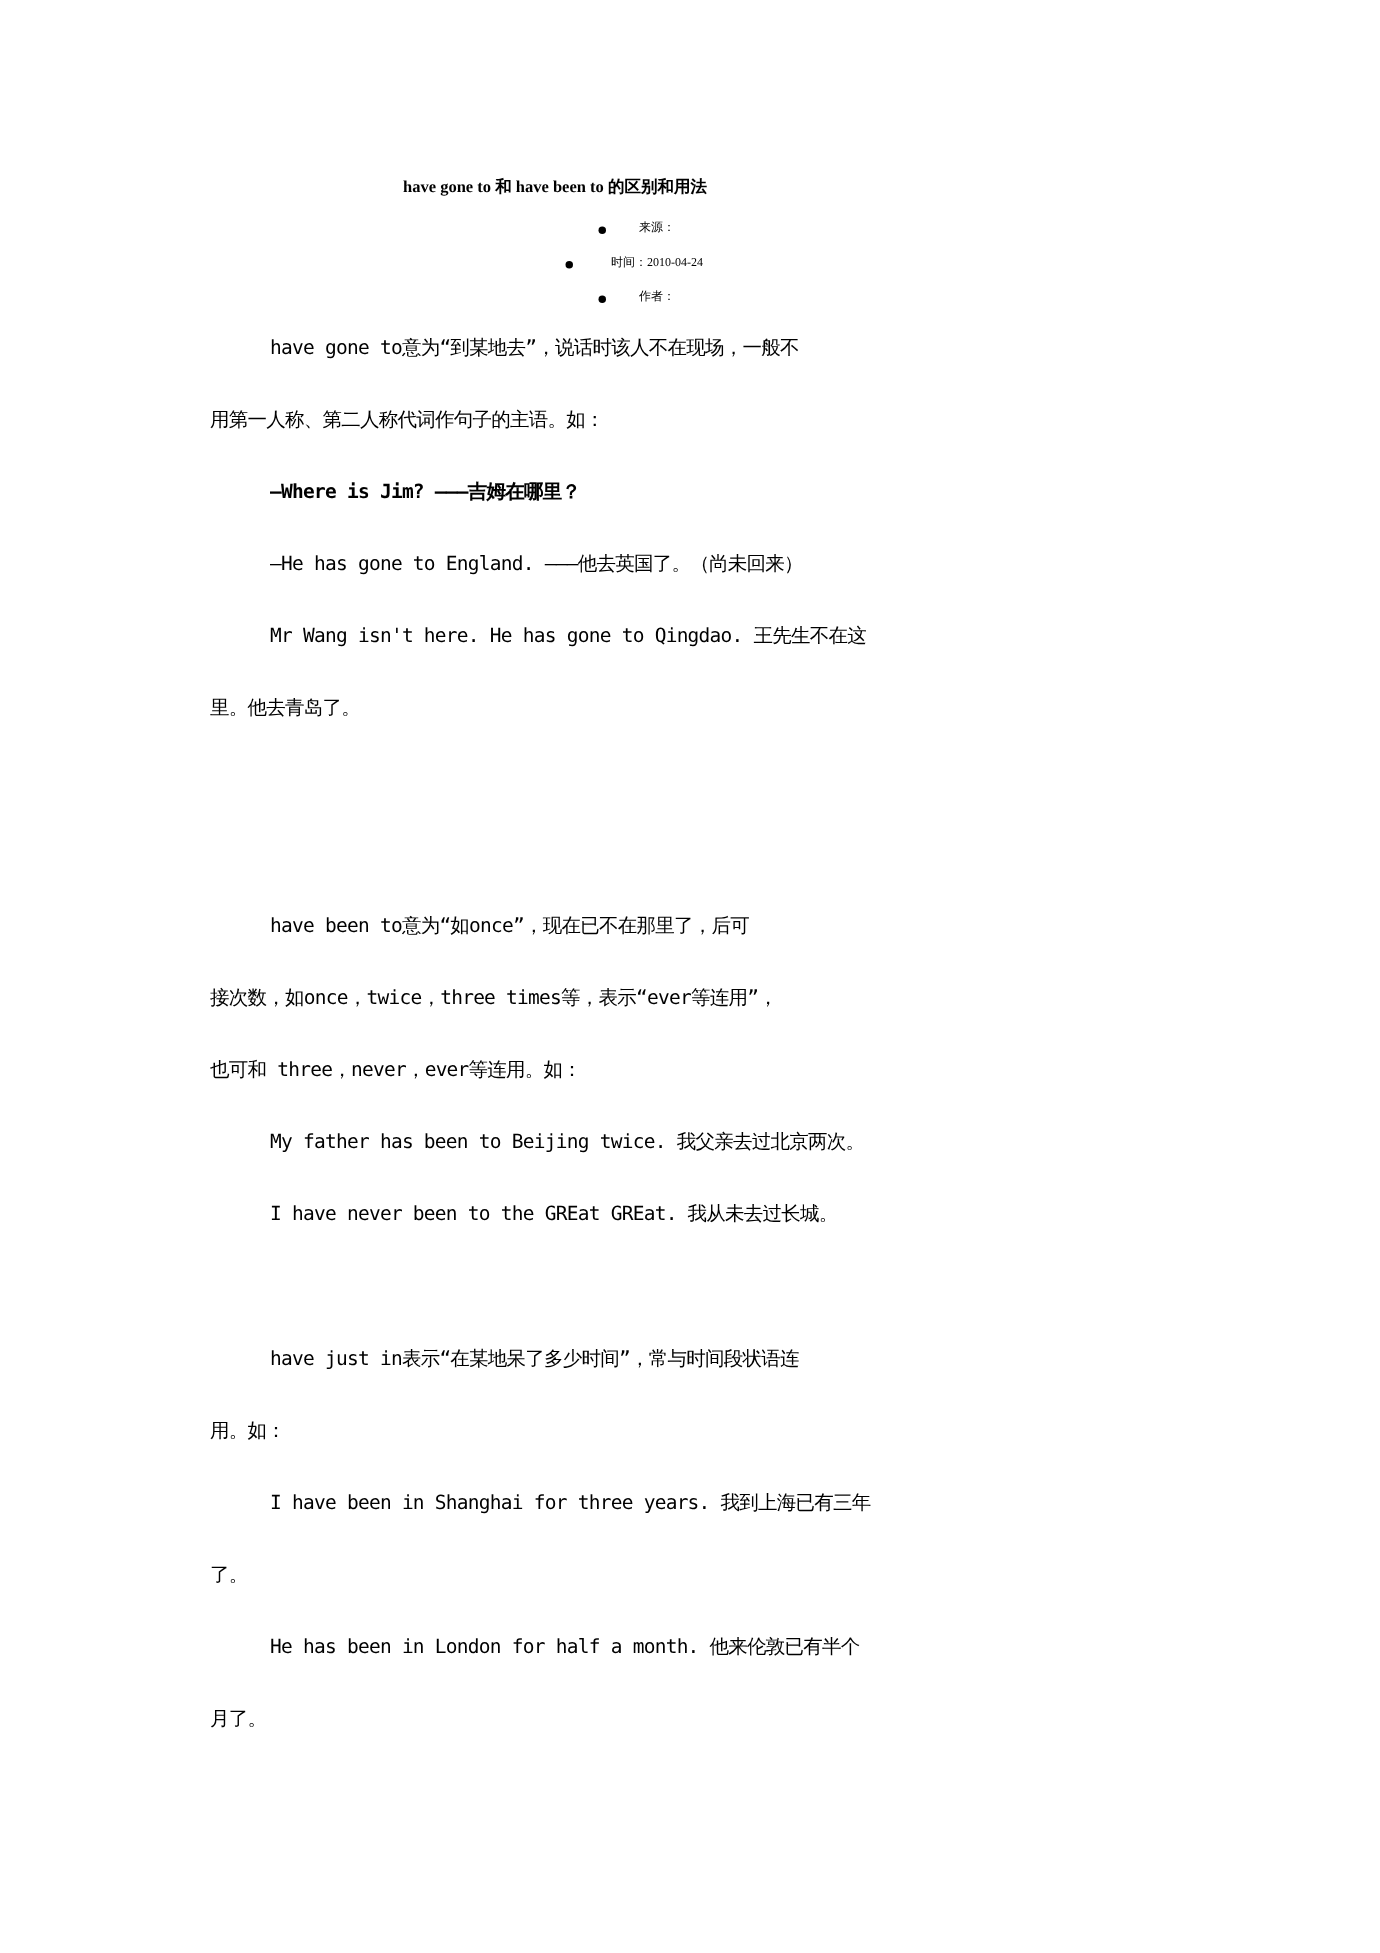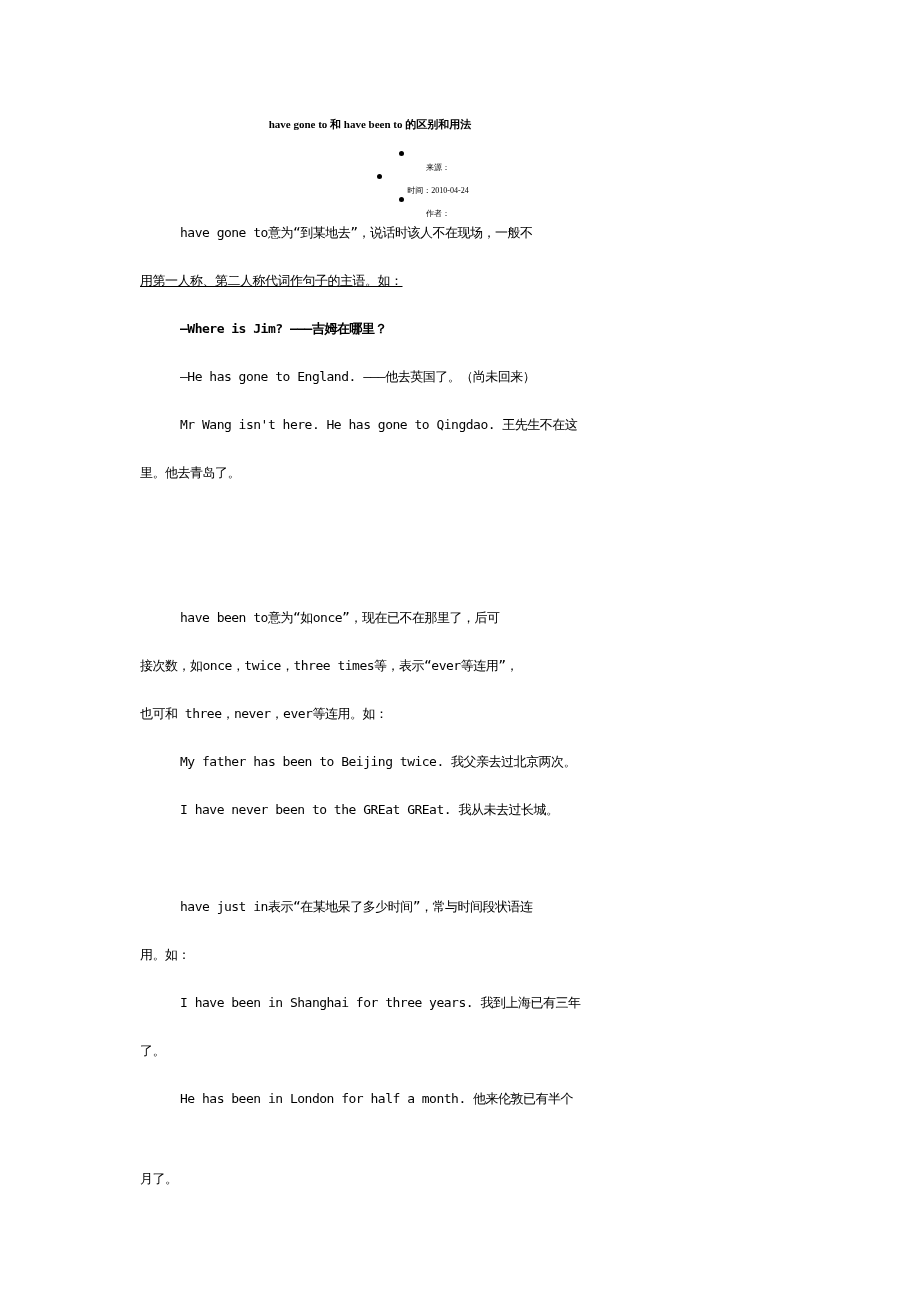--- a/index.html
+++ b/index.html
@@ -1,21 +1,21 @@
 <!DOCTYPE html>
 <html><head>
 <meta charset="utf-8">
 <style>
   html, body { margin:0; padding:0; background:#ffffff; }
   body { width:920px; height:1302px; position:relative; overflow:hidden; color:#000; }
   .title { position:absolute; top:117px; left:0; width:740px; text-align:center;
     font-family:"Liberation Serif", "DejaVu Serif", serif; font-weight:bold; font-size:11px; }
   .meta { position:absolute; left:0; width:920px; font-family:"Liberation Serif", serif; font-size:8px; }
   .meta .bullet { position:absolute; width:5px; height:5px; border-radius:50%; background:#000; }
-  .meta .txt { position:absolute; left:0; width:876px; text-align:center; top:-5px;margin-top:16px; }
+  .meta .txt { position:absolute; left:0; width:876px; text-align:center; top:-5px; }
   .line { position:absolute; left:140px; width:640px; white-space:nowrap;
     font-family:"DejaVu Sans Mono", "Liberation Mono", monospace; font-size:13px; line-height:20px; letter-spacing:-0.5px; }
   .indent { left:180px; }
 </style>
 </head>
 <body>
 
 <div>
   <div class="title">have gone to 和 have been to 的区别和用法</div>
 
@@ -26,31 +26,31 @@
   <div class="meta" style="top:174px;">
     <span class="bullet" style="left:377px;"></span>
     <span class="txt">时间：2010-04-24</span>
   </div>
   <div class="meta" style="top:197px;">
     <span class="bullet" style="left:399px;"></span>
     <span class="txt">作者：</span>
   </div>
 
   <div class="line indent" style="top:223px;">have gone to意为“到某地去”，说话时该人不在现场，一般不</div>
-  <div class="line" style="top:271px;text-decoration:underline;">用第一人称、第二人称代词作句子的主语。如：</div>
+  <div class="line" style="top:271px;">用第一人称、第二人称代词作句子的主语。如：</div>
   <div class="line indent" style="top:319px;font-weight:bold;">—Where is Jim? ———吉姆在哪里？</div>
   <div class="line indent" style="top:367px;">—He has gone to England. ———他去英国了。（尚未回来）</div>
   <div class="line indent" style="top:415px;">Mr Wang isn't here. He has gone to Qingdao. 王先生不在这</div>
   <div class="line" style="top:463px;">里。他去青岛了。</div>
 
   <div class="line indent" style="top:608px;">have been to意为“如once”，现在已不在那里了，后可</div>
   <div class="line" style="top:656px;">接次数，如once，twice，three times等，表示“ever等连用”，</div>
   <div class="line" style="top:704px;">也可和 three，never，ever等连用。如：</div>
   <div class="line indent" style="top:752px;">My father has been to Beijing twice. 我父亲去过北京两次。</div>
   <div class="line indent" style="top:800px;">I have never been to the GREat GREat. 我从未去过长城。</div>
 
   <div class="line indent" style="top:897px;">have just in表示“在某地呆了多少时间”，常与时间段状语连</div>
   <div class="line" style="top:945px;">用。如：</div>
   <div class="line indent" style="top:993px;">I have been in Shanghai for three years. 我到上海已有三年</div>
   <div class="line" style="top:1041px;">了。</div>
   <div class="line indent" style="top:1089px;">He has been in London for half a month. 他来伦敦已有半个</div>
-  <div class="line" style="top:1137px;margin-top:32px;">月了。</div>
+  <div class="line" style="top:1137px;">月了。</div>
 </div>
 
 </body></html>

